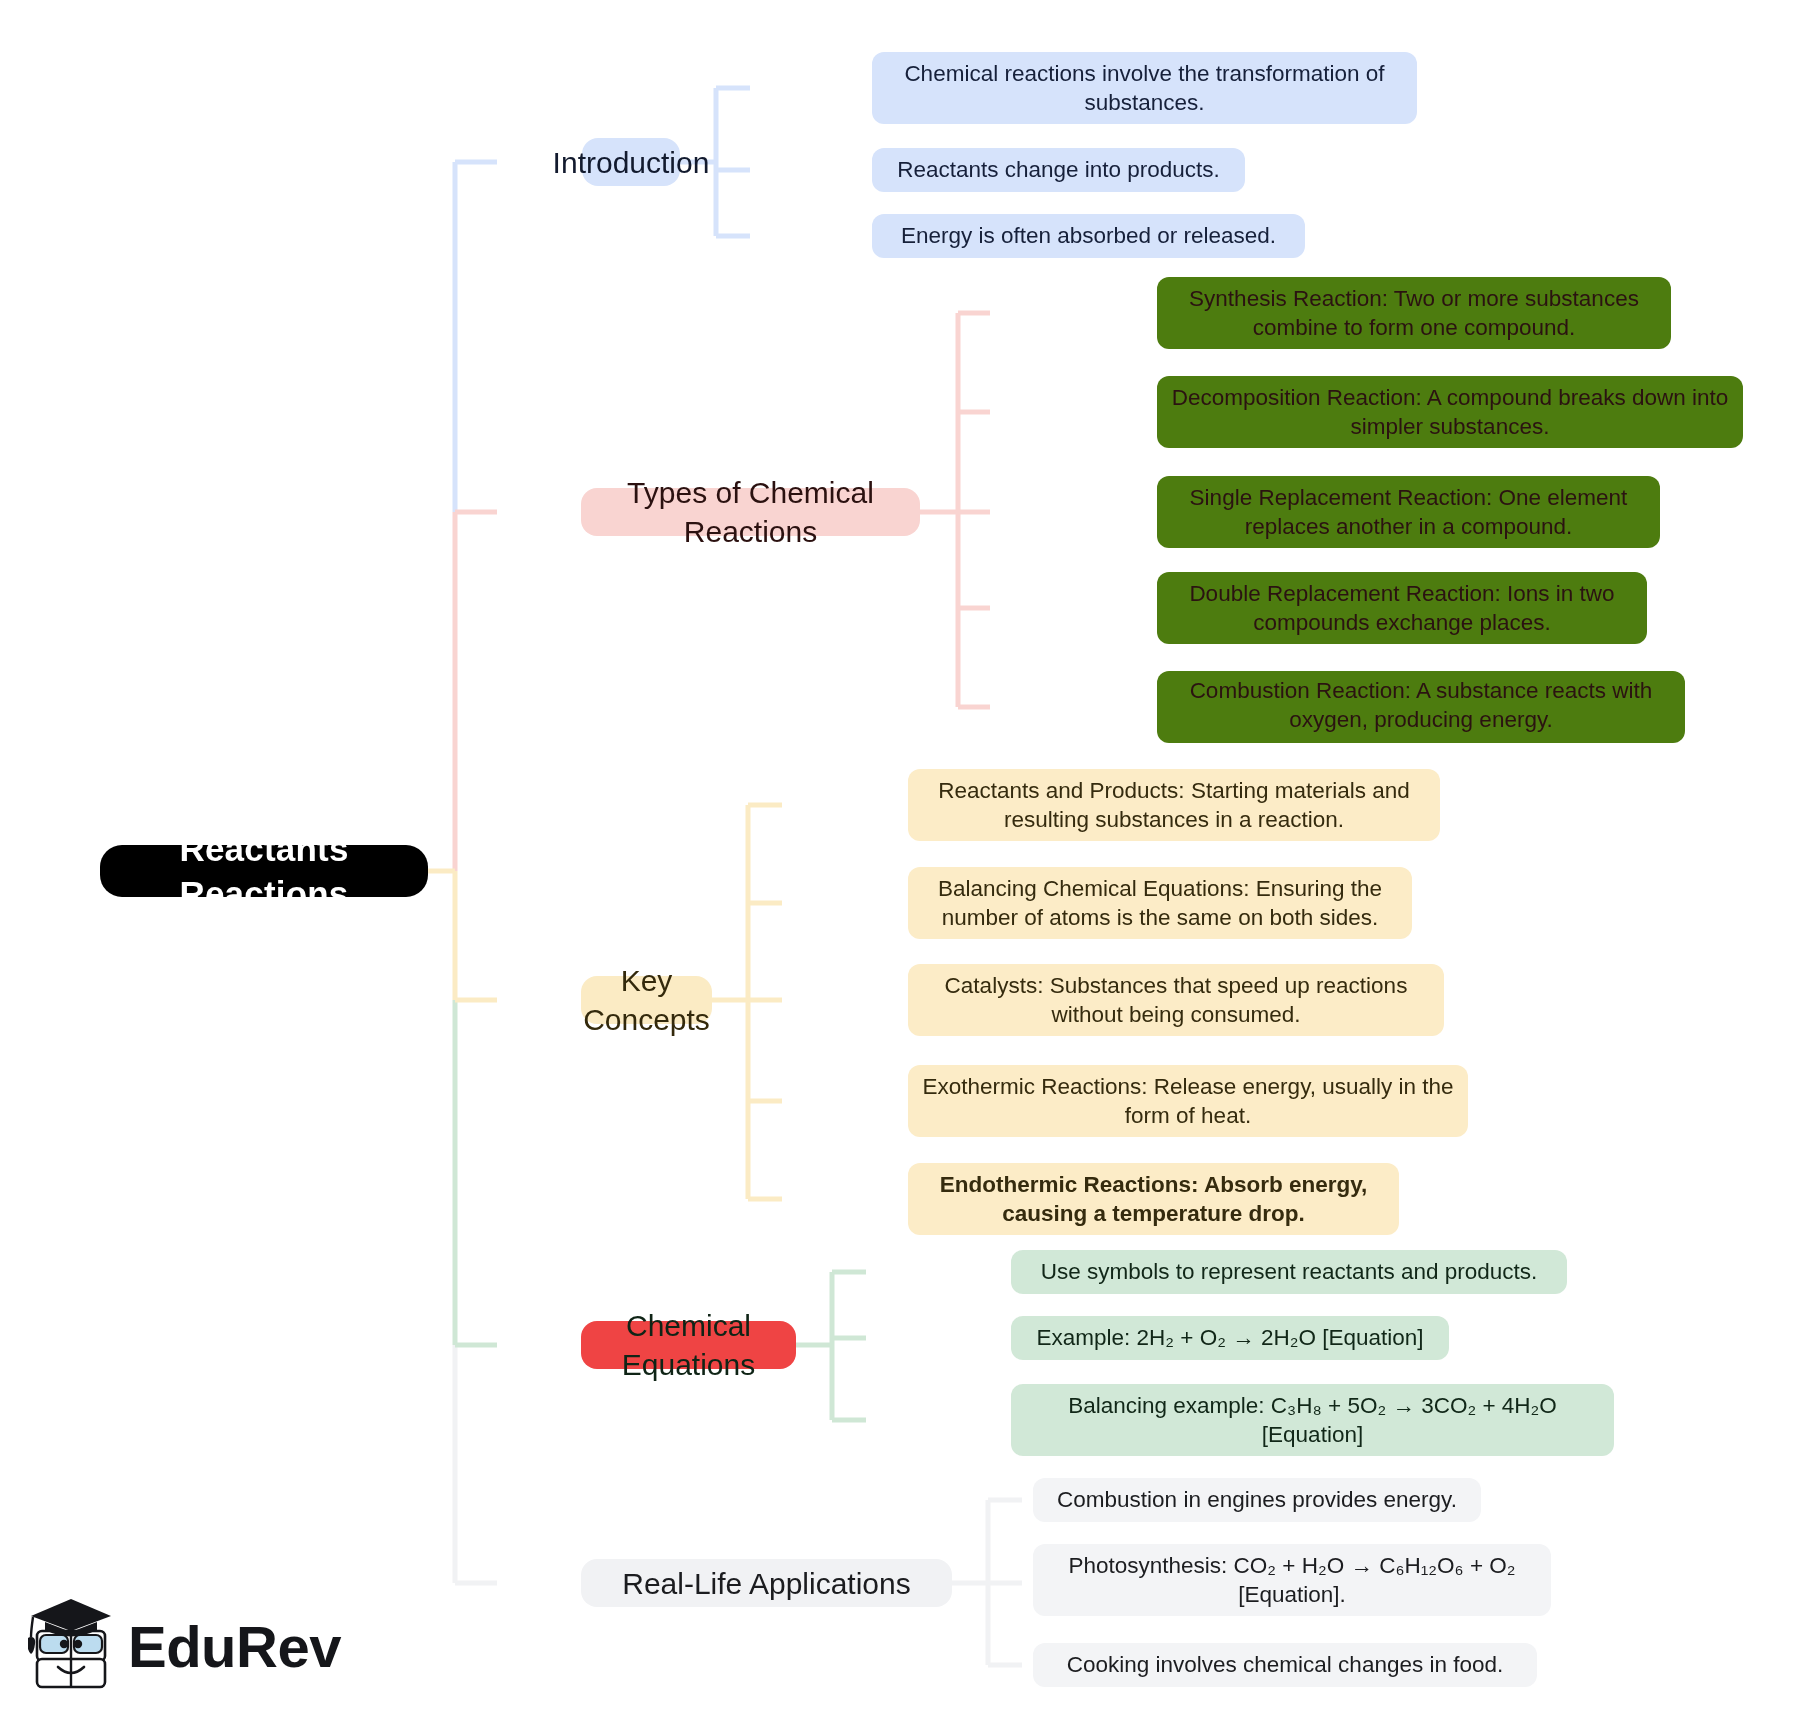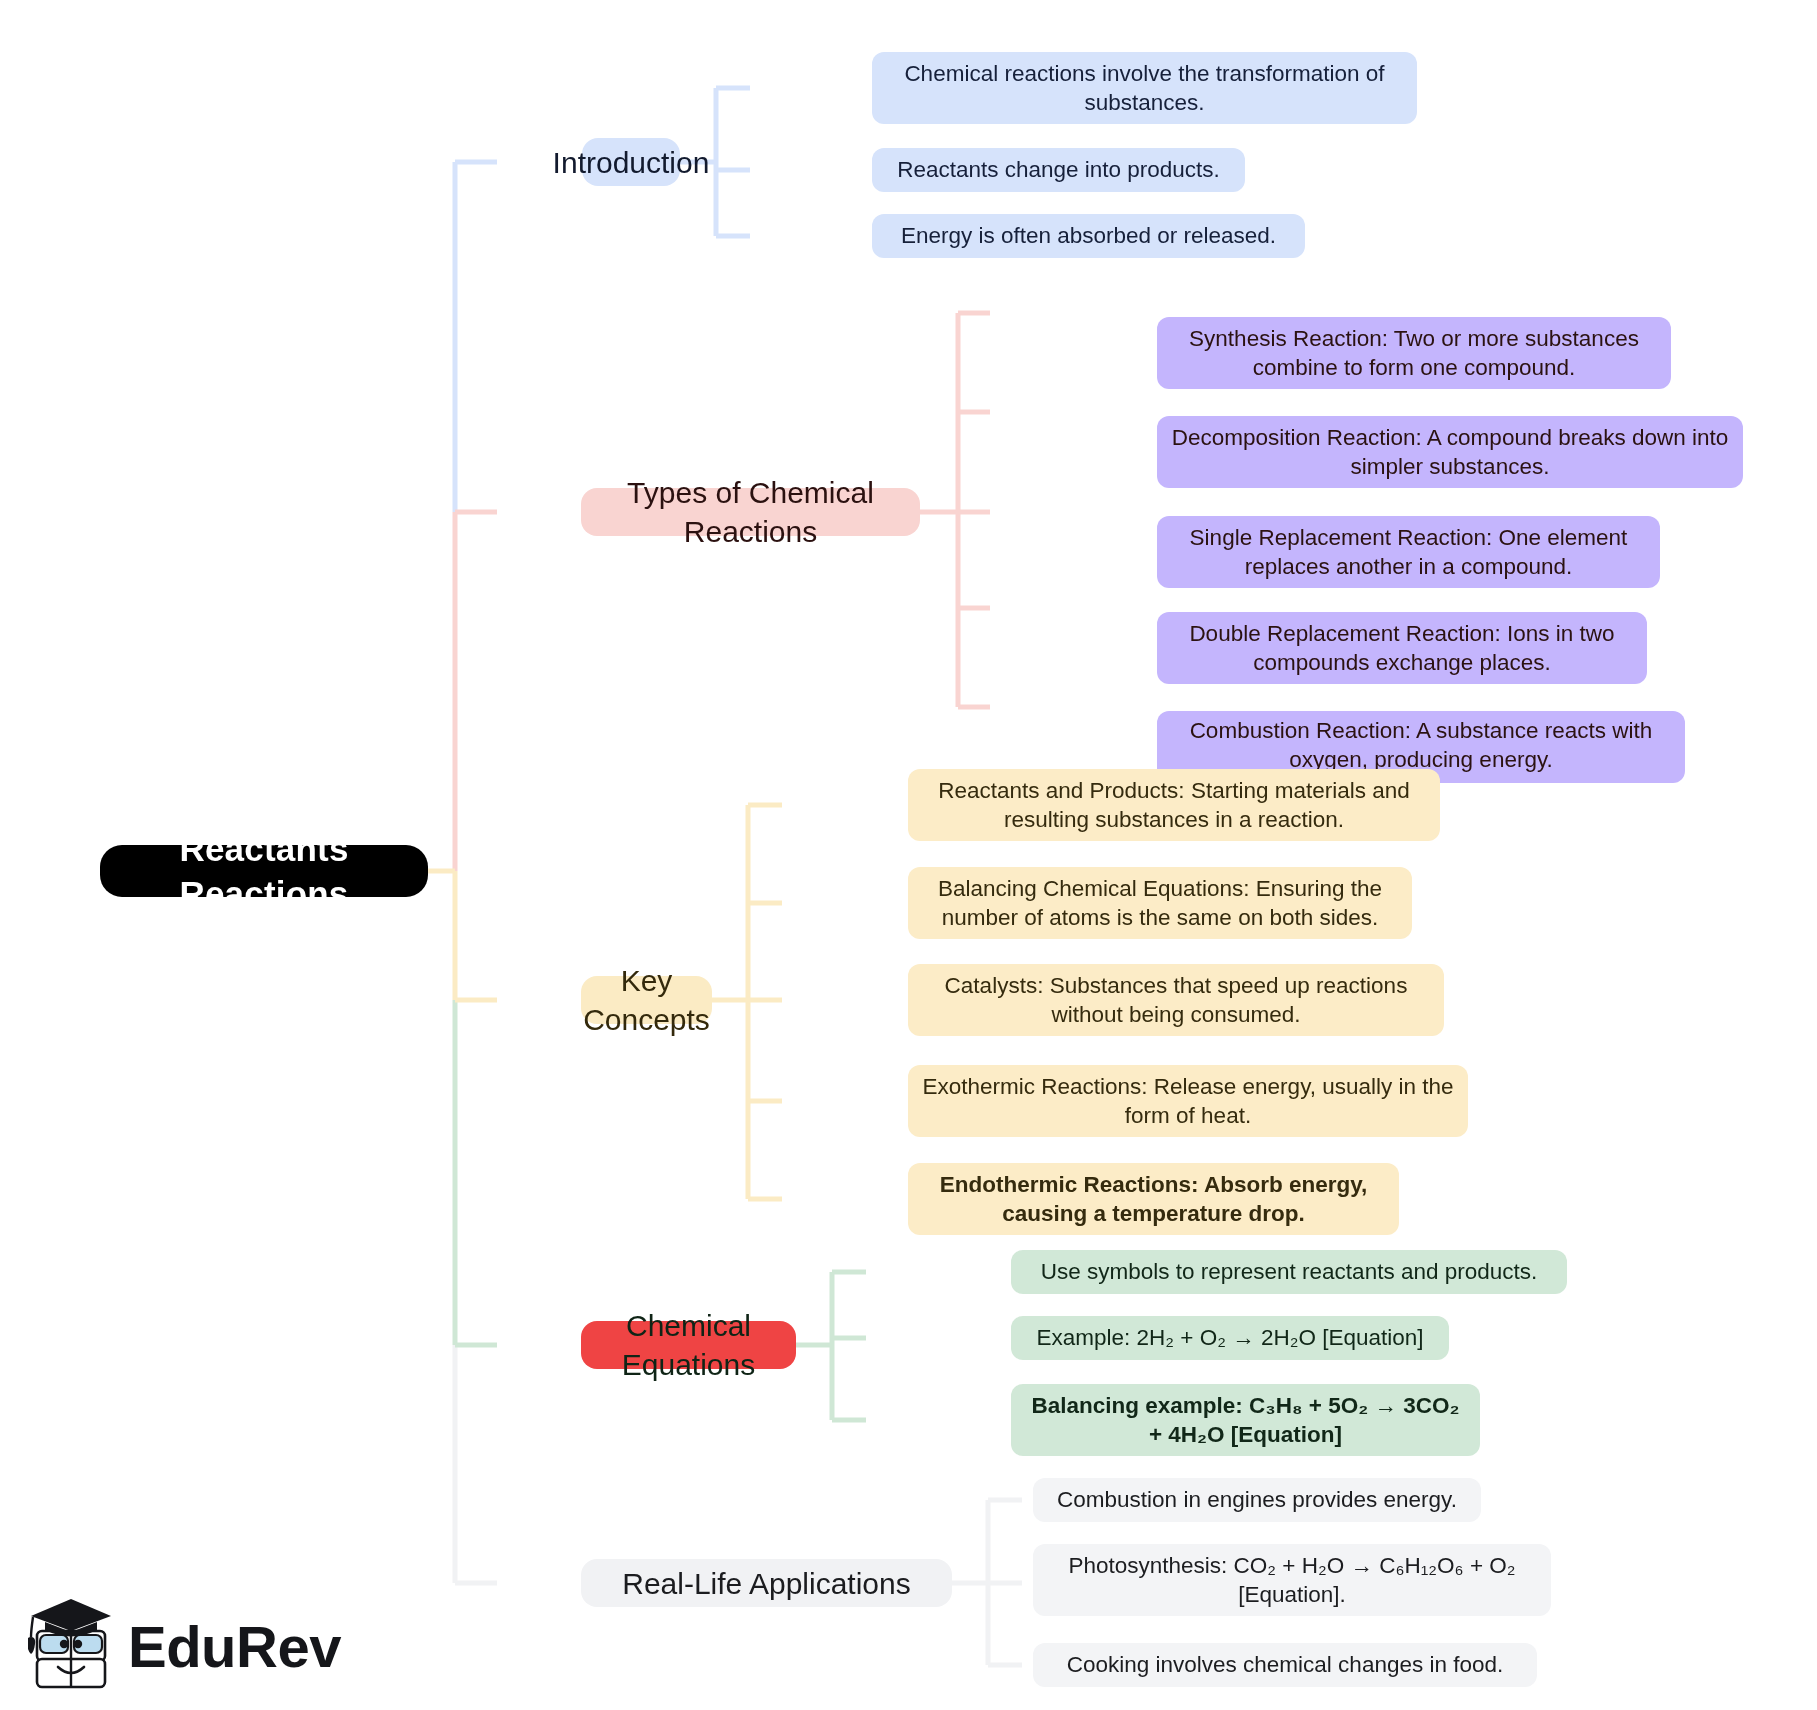--- a/index.html
+++ b/index.html
@@ -53,21 +53,21 @@
     border-radius: 12px;
     padding: 9px 14px;
   }
   .b-blue  { background: #d6e3fb; color: #121a2e; }
   .b-pink  { background: #f9d4d1; color: #2b1110; }
   .b-yell  { background: #fbebc4; color: #33290c; }
   .b-green { background: #ef4444; color: #0f2416; }
   .b-gray  { background: #f1f2f4; color: #1b1c1f; }
 
   .l-blue  { background: #d6e3fb; color: #16203a; align-items: center; }
-  .l-pink  { background: #c4b5fd; color: #2b1211; margin-top: 40px; }
+  .l-pink  { background: #4d7c0f; color: #2b1211; }
   .l-yell  { background: #fcecc7; color: #352b0e; }
   .l-green { background: #d1e8d7; color: #112718; }
   .l-gray  { background: #f3f4f6; color: #1c1d20; }
 
   #logo {
     position: absolute;
     left: 28px;
     top: 1592px;
     width: 300px;
     height: 110px;
@@ -199,21 +199,21 @@
 
   <div class="node branch b-green" style="left:581px; top:1321px; width:215px; height:48px;">
     <span>Chemical Equations</span>
   </div>
   <div class="node leaf l-green" style="left:1011px; top:1250px; width:556px; height:44px;">
     <span>Use symbols to represent reactants and products.</span>
   </div>
   <div class="node leaf l-green" style="left:1011px; top:1316px; width:438px; height:44px;">
     <span>Example: 2H₂ + O₂ → 2H₂O [Equation]</span>
   </div>
-  <div class="node leaf l-green" style="left:1011px; top:1384px; width:469px; height:72px;font-weight:bold;">
+  <div class="node leaf l-green" style="left:1011px; top:1384px; width:603px; height:72px;">
     <span>Balancing example: C₃H₈ + 5O₂ → 3CO₂ + 4H₂O [Equation]</span>
   </div>
 
   <div class="node branch b-gray" style="left:581px; top:1559px; width:371px; height:48px;">
     <span>Real-Life Applications</span>
   </div>
   <div class="node leaf l-gray" style="left:1033px; top:1478px; width:448px; height:44px;">
     <span>Combustion in engines provides energy.</span>
   </div>
   <div class="node leaf l-gray" style="left:1033px; top:1544px; width:518px; height:72px;">

